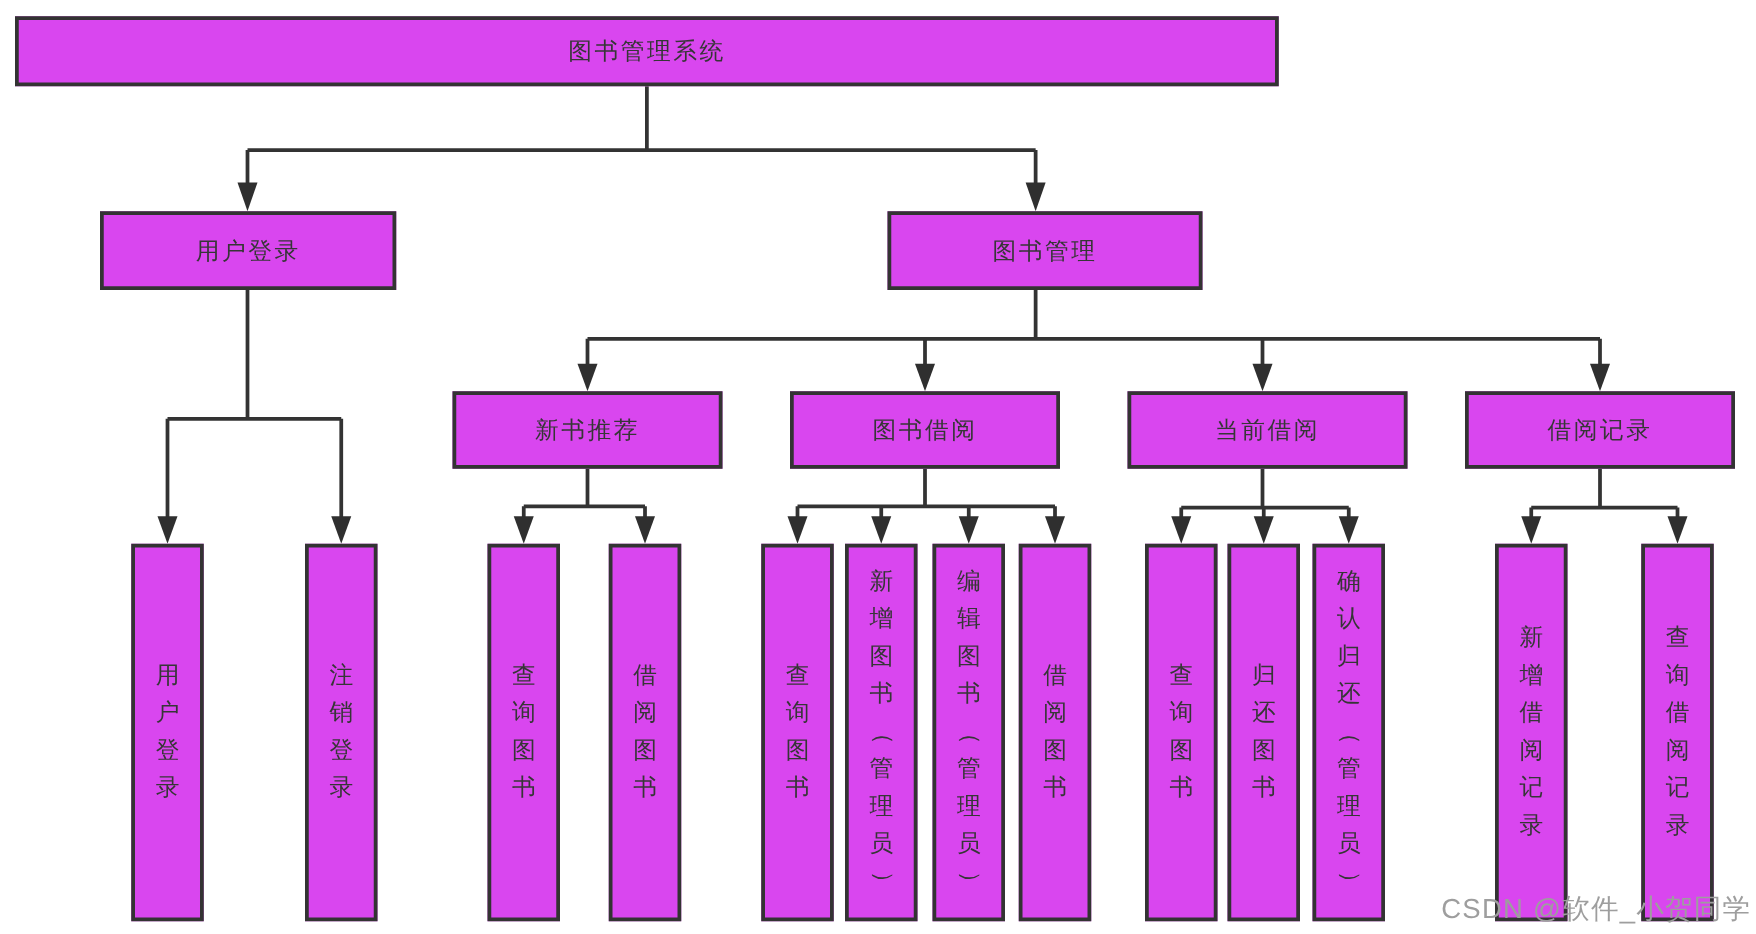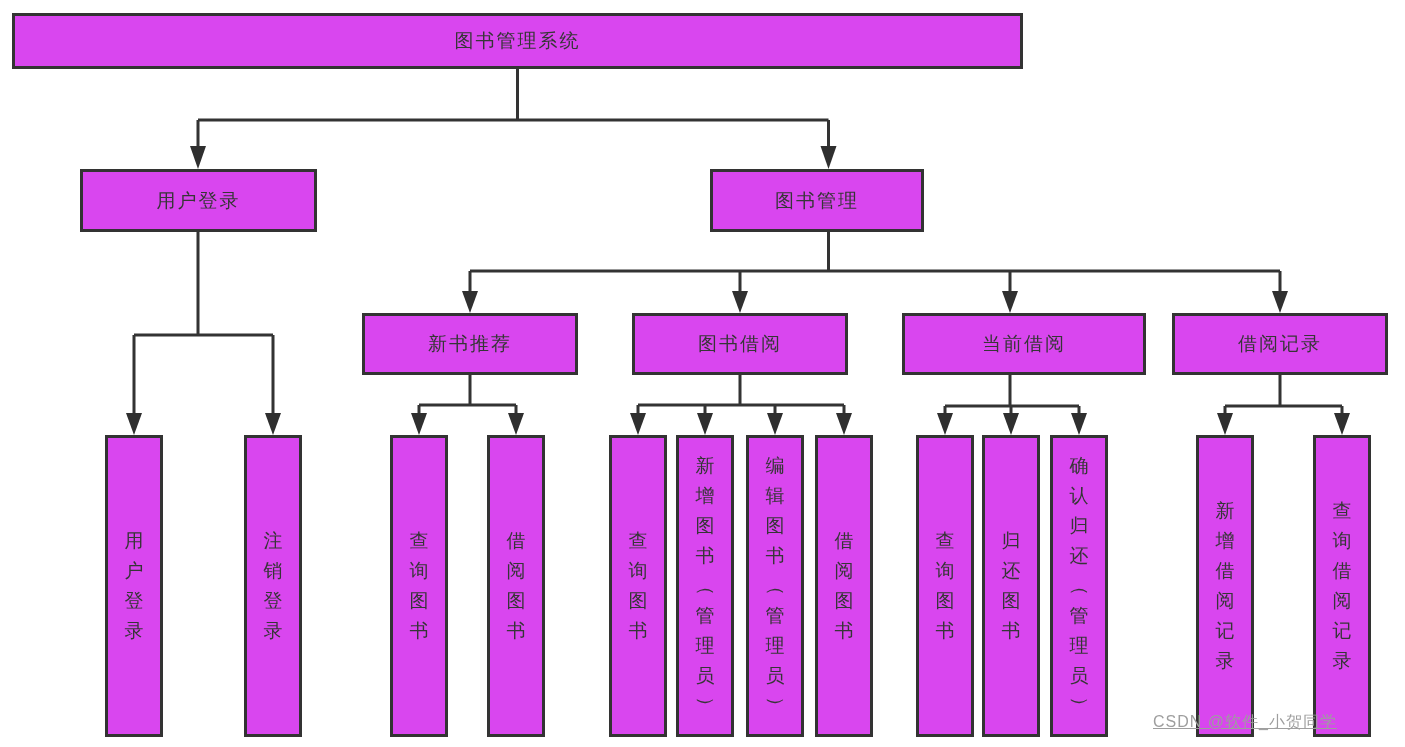--- a/index.html
+++ b/index.html
@@ -46,25 +46,24 @@
     height: 30px;
     text-align: center;
   }
   .vbox span.rot {
     transform: rotate(90deg);
   }
   #watermark {
     position: absolute;
     left: 1153px;
     top: 712px;
-    font-size: 16px;
+    font-size: 22px;
     color: #9e9e9e;
     letter-spacing: 1px;
     white-space: nowrap;
-    text-decoration: underline;
   }
 </style>
 </head>
 <body>
 
 <div id="canvas">
 
   <svg id="connector-layer" viewBox="0 0 1405 747" xmlns="http://www.w3.org/2000/svg">
     <g stroke="#333333" stroke-width="3" fill="none">
 
@@ -104,25 +103,25 @@
       <polygon points="1003,413 1019,413 1011,435"></polygon>
       <polygon points="1071,413 1087,413 1079,435"></polygon>
       <polygon points="1217,413 1233,413 1225,435"></polygon>
       <polygon points="1334,413 1350,413 1342,435"></polygon>
     </g>
   </svg>
 
   <div class="node hbox" style="left:12px; top:13px; width:1011px; height:56px;">图书管理系统</div>
 
   <div class="node hbox" style="left:80px; top:169px; width:237px; height:63px;">用户登录</div>
-  <div class="node hbox" style="left:710px; top:169px; width:214px; height:63px;">图书管理</div>
+  <div class="node hbox" style="left:710px; top:169px; width:252px; height:63px;">图书管理</div>
 
   <div class="node hbox" style="left:362px; top:313px; width:216px; height:62px;font-family:Liberation Mono, monospace;">新书推荐</div>
   <div class="node hbox" style="left:632px; top:313px; width:216px; height:62px;">图书借阅</div>
-  <div class="node hbox" style="left:902px; top:313px; width:244px; height:62px;">当前借阅</div>
+  <div class="node hbox" style="left:902px; top:313px; width:224px; height:62px;">当前借阅</div>
   <div class="node hbox" style="left:1172px; top:313px; width:216px; height:62px;">借阅记录</div>
 
   <div class="node vbox" style="left:105px; top:435px; width:58px; height:302px;">
       <span>用</span>
       <span>户</span>
       <span>登</span>
       <span>录</span>
     </div>
   <div class="node vbox" style="left:244px; top:435px; width:58px; height:302px;">
       <span>注</span>

